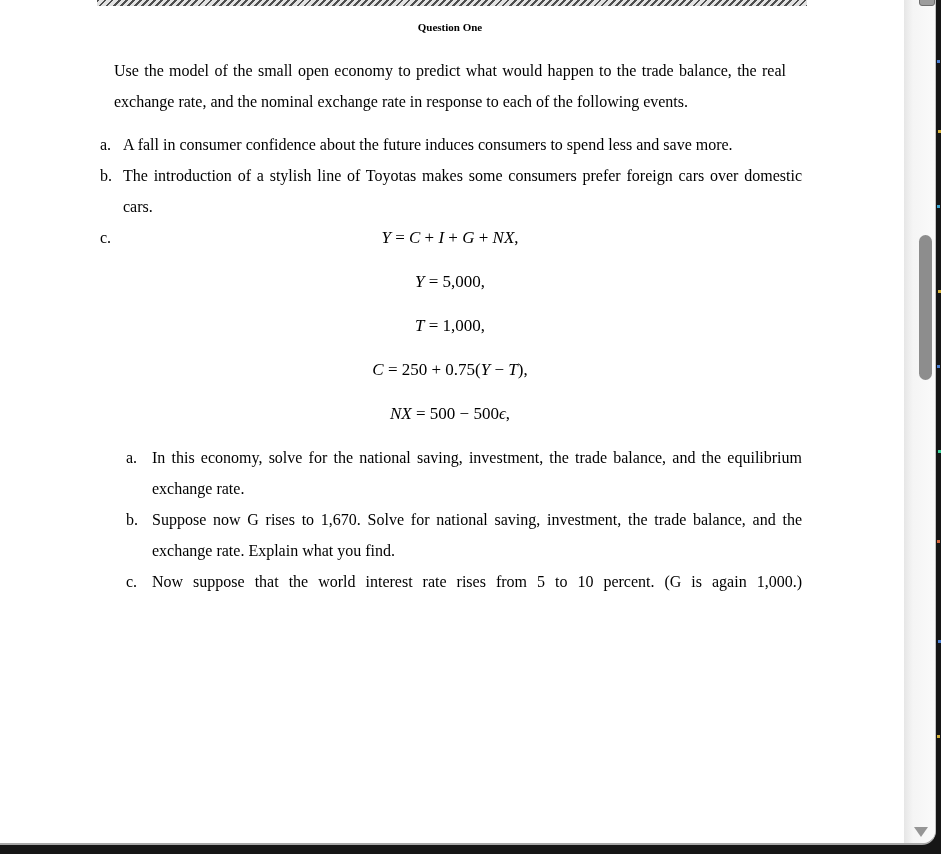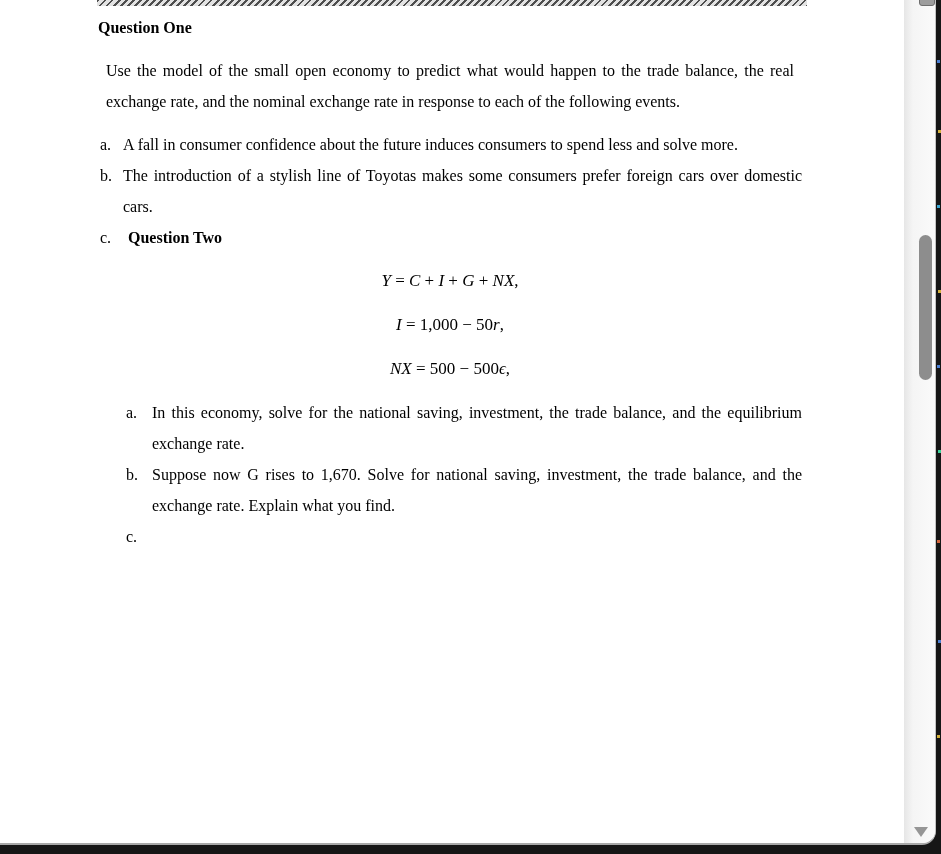--- a/index.html
+++ b/index.html
@@ -24,25 +24,25 @@
   
   .content{
     position:absolute;left:98px;top:0;width:704px;
     font-size:16px;line-height:31px;color:#000;
   }
   .hatch{
     margin-left:-1px;width:710px;height:6px;
     background:repeating-linear-gradient(135deg,#4e4e4e 0 2px,#e3e3e3 2px 5px);
   }
   h1.qtitle{
-    font-size:16px;font-weight:bold;
+    font-size:11px;font-weight:bold;text-align:center;
     margin:6px 0 12px;line-height:31px;
   }
   h1.qtitle.two{margin:0 0 12px;padding-left:30px;}
-  p.para{margin:0 8px 12px;text-align:justify;}
+  p.para{margin:0 16px 12px;text-align:justify;}
   p.intro{margin:0 0 12px;}
 
   .list{margin:0;}
   .item{position:relative;margin:0;text-align:justify;}
   .list-one .item{padding-left:25px;}
   .list-one .marker{position:absolute;left:2px;top:0;}
   .list-two .item{padding-left:54px;}
   .list-two .marker{position:absolute;left:28px;top:0;}
   .item.force-justify{text-align-last:justify;}
 
@@ -92,51 +92,53 @@
 
     <div class="hatch"></div>
 
     <h1 class="qtitle">Question One</h1>
 
     <p class="para">Use the model of the small open economy to predict what would happen to the trade balance, the real exchange rate, and the nominal exchange rate in response to each of the following events.</p>
 
     <div class="list list-one">
       <div class="item">
         <span class="marker">a.</span>
-        <span>A fall in consumer confidence about the future induces consumers to spend less and solve more.</span>
+        <span>A fall in consumer confidence about the future induces consumers to spend less and save more.</span>
       </div>
       <div class="item">
         <span class="marker">b.</span>
         <span>The introduction of a stylish line of Toyotas makes some consumers prefer foreign cars over domestic cars.</span>
       </div>
       <div class="item">
         <span class="marker">c.</span>
       </div>
     </div>
 
-    <h1 class="qtitle two">Question Two</h1>
 
 
     <div class="equations">
       <div class="eq"><i>Y</i> = <i>C</i> + <i>I</i> + <i>G</i> + <i>N</i><i>X</i>,</div>
-      <div class="eq"><i>I</i> = 1,000 − 50<i>r</i>,</div>
+      <div class="eq"><i>Y</i> = 5,000,</div>
+      <div class="eq"><i>T</i> = 1,000,</div>
+      <div class="eq"><i>C</i> = 250 + 0.75(<i>Y</i> − <i>T</i>),</div>
       <div class="eq"><i>N</i><i>X</i> = 500 − 500<i>ϵ</i>,</div>
     </div>
 
     <div class="list list-two">
       <div class="item">
         <span class="marker">a.</span>
         <span>In this economy, solve for the national saving, investment, the trade balance, and the equilibrium exchange rate.</span>
       </div>
       <div class="item">
         <span class="marker">b.</span>
         <span>Suppose now G rises to 1,670. Solve for national saving, investment, the trade balance, and the exchange rate. Explain what you find.</span>
       </div>
       <div class="item force-justify">
         <span class="marker">c.</span>
+        <span>Now suppose that the world interest rate rises from 5 to 10 percent. (G is again 1,000.)</span>
       </div>
     </div>
 
   </div>
 
   <div class="scroll-area">
     <div class="scroll-nub"></div>
     <div class="scroll-thumb"></div>
     <div class="scroll-down-arrow"></div>
   </div>

